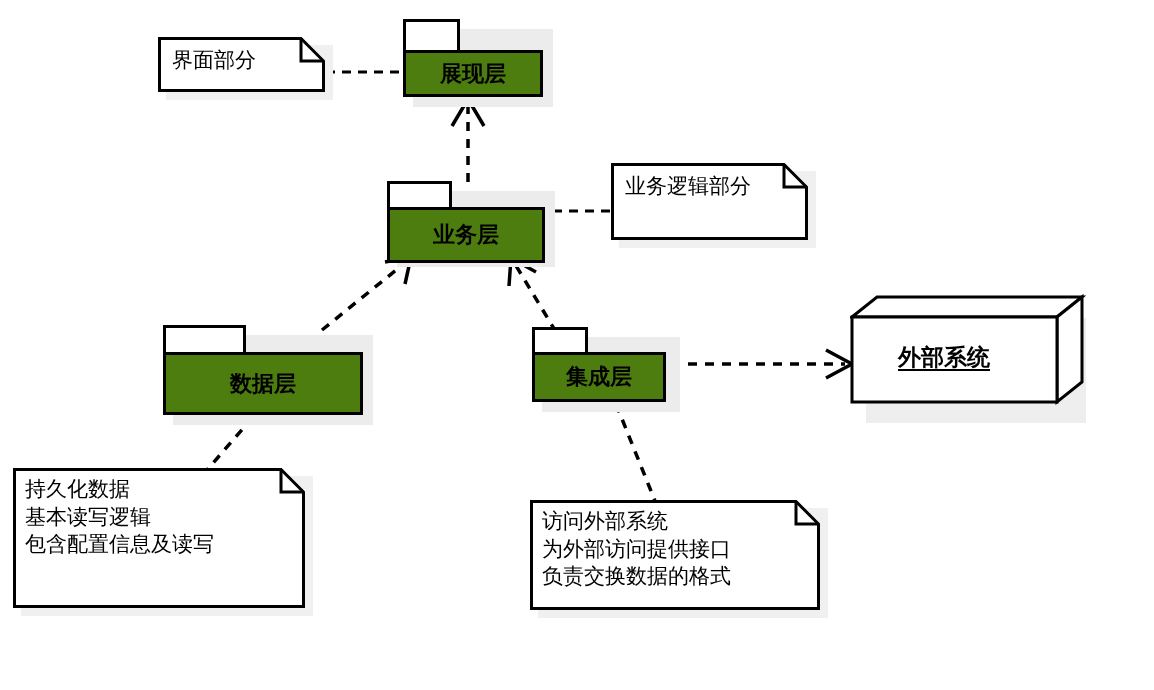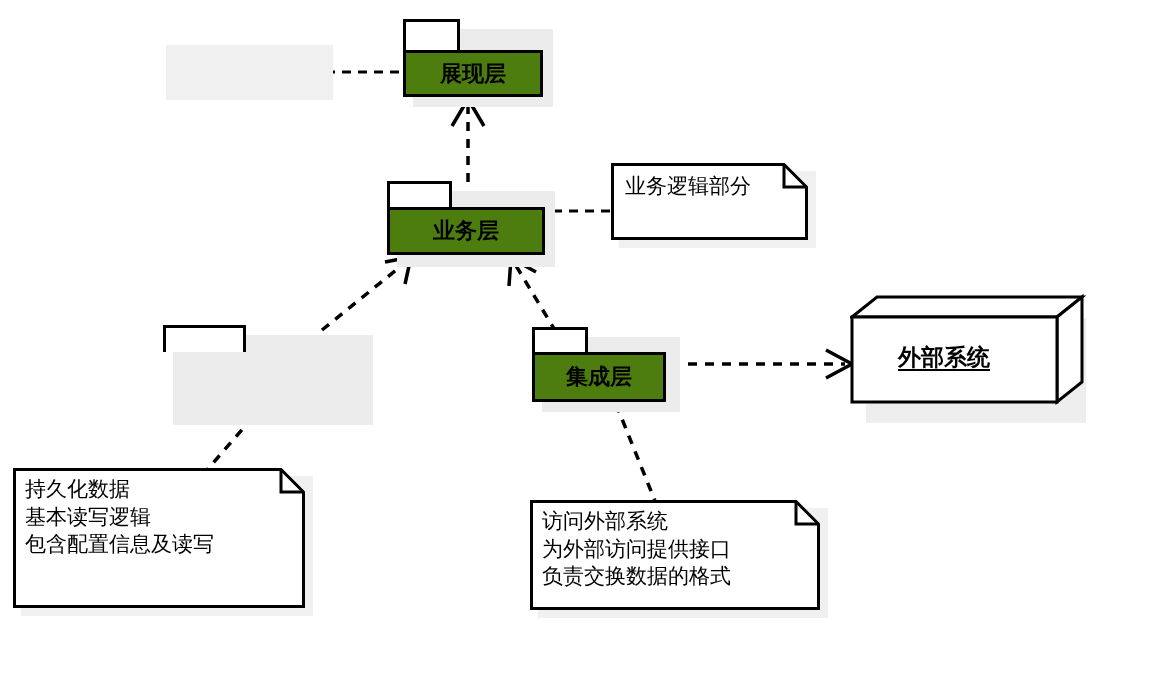--- a/index.html
+++ b/index.html
@@ -130,44 +130,54 @@
   </svg>
 
   <div class="pkg-shadow" style="left:413px; top:29px; width:140px; height:78px;"></div>
   <div class="pkg-tab" style="left:403px; top:19px; width:57px; height:31px;"></div>
   <div class="pkg-body" style="left:403px; top:50px; width:140px; height:47px;">
     <span class="pkg-label">展现层</span>
   </div>
 
   <div class="pkg-shadow" style="left:397px; top:191px; width:158px; height:76px;"></div>
   <div class="pkg-tab" style="left:387px; top:181px; width:65px; height:26px;"></div>
-  <div class="pkg-body" style="left:387px; top:207px; width:158px; height:48px;">
+  <div class="pkg-body" style="left:387px; top:207px; width:158px; height:56px;">
     <span class="pkg-label">业务层</span>
   </div>
 
   <div class="pkg-shadow" style="left:173px; top:335px; width:200px; height:90px;"></div>
   <div class="pkg-tab" style="left:163px; top:325px; width:83px; height:27px;"></div>
+  <div class="pkg-body" style="left:163px; top:352px; width:200px; height:63px;">
+    <span class="pkg-label">数据层</span>
+  </div>
 
   <div class="pkg-shadow" style="left:542px; top:337px; width:138px; height:75px;"></div>
   <div class="pkg-tab" style="left:532px; top:327px; width:56px; height:25px;"></div>
   <div class="pkg-body" style="left:532px; top:352px; width:134px; height:50px;">
     <span class="pkg-label">集成层</span>
   </div>
 
   <div class="node3d-shadow" style="left:866px; top:318px; width:220px; height:105px;"></div>
   <div class="node3d-wrap" style="left:850px; top:294px; width:240px; height:115px;">
     <svg width="240" height="115" viewBox="0 0 240 115" xmlns="http://www.w3.org/2000/svg" style="position:absolute; left:0; top:0;">
       <polygon points="2,23 27,3 232,3 207,23" fill="#ffffff" stroke="#000" stroke-width="3" stroke-linejoin="miter"></polygon>
       <polygon points="207,23 232,3 232,88 207,108" fill="#ffffff" stroke="#000" stroke-width="3" stroke-linejoin="miter"></polygon>
       <rect x="2" y="23" width="205" height="85" fill="#ffffff" stroke="#000" stroke-width="3"></rect>
     </svg>
     <span class="node3d-label" style="left:48px; top:48px;">外部系统</span>
   </div>
 
   <div class="note-shadow" style="left:166px; top:45px; width:167px; height:55px;"></div>
+  <div class="note-wrap" style="left:158px; top:37px; width:167px; height:55px;">
+    <svg class="note-svg" width="167" height="55" viewBox="0 0 167 55" xmlns="http://www.w3.org/2000/svg">
+      <path d="M 1.5,1.5 L 143,1.5 L 165.5,24 L 165.5,53.5 L 1.5,53.5 Z" fill="#ffffff" stroke="#000" stroke-width="3" stroke-linejoin="miter"></path>
+      <path d="M 143,1.5 L 143,24 L 165.5,24" fill="none" stroke="#000" stroke-width="3" stroke-linejoin="miter"></path>
+    </svg>
+    <div class="note-text" style="top:10px;">界面部分</div>
+  </div>
 
   <div class="note-shadow" style="left:619px; top:171px; width:197px; height:77px;"></div>
   <div class="note-wrap" style="left:611px; top:163px; width:197px; height:77px;">
     <svg class="note-svg" width="197" height="77" viewBox="0 0 197 77" xmlns="http://www.w3.org/2000/svg">
       <path d="M 1.5,1.5 L 173,1.5 L 195.5,24 L 195.5,75.5 L 1.5,75.5 Z" fill="#ffffff" stroke="#000" stroke-width="3" stroke-linejoin="miter"></path>
       <path d="M 173,1.5 L 173,24 L 195.5,24" fill="none" stroke="#000" stroke-width="3" stroke-linejoin="miter"></path>
     </svg>
     <div class="note-text" style="top:10px;">业务逻辑部分</div>
   </div>
 

